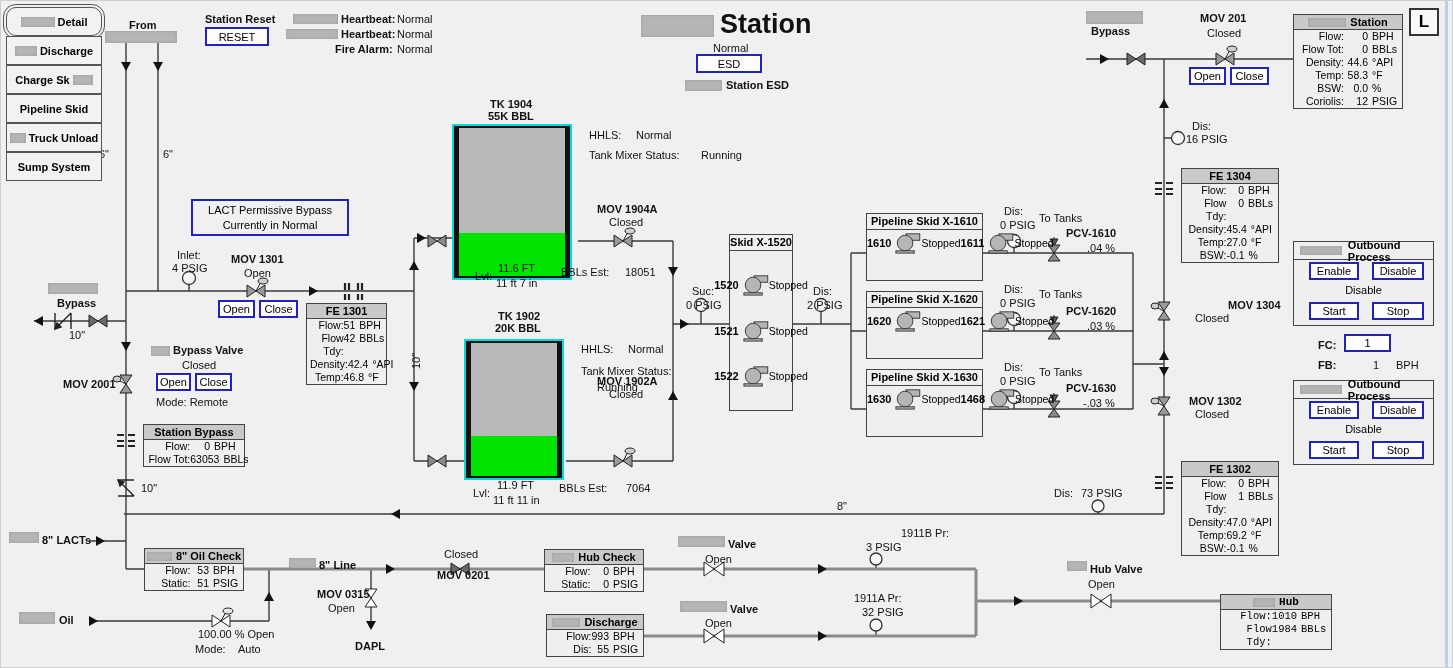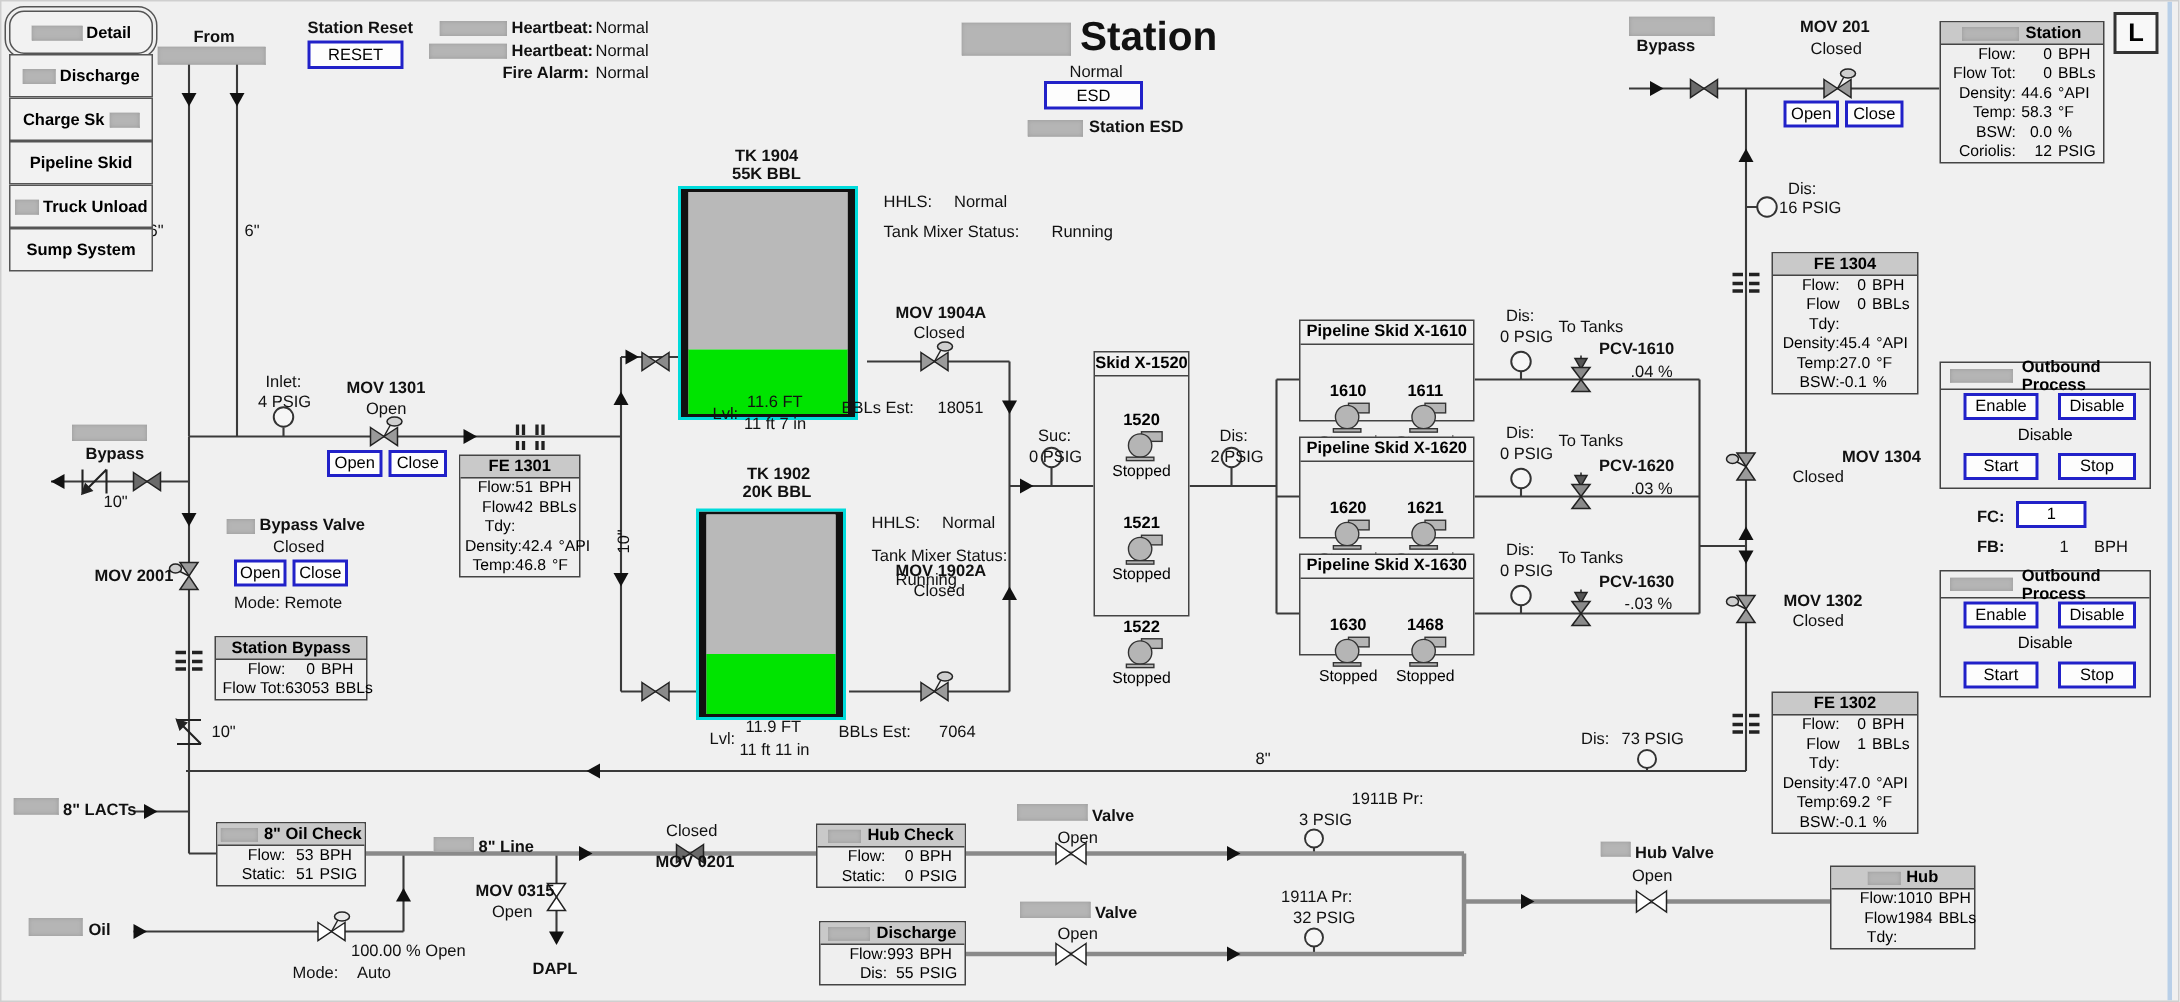--- a/index.html
+++ b/index.html
@@ -25,21 +25,21 @@
 .panel{position:absolute;z-index:3;border:1px solid #444;background:#efefef;box-sizing:border-box;}
 .pt{height:17px;border-bottom:1px solid #444;display:flex;align-items:center;font-size:11px;font-weight:bold;padding:0 6px;gap:6px;justify-content:flex-end;}
 .pstat{position:absolute;width:100%;text-align:center;font-size:11px;}
 .tank{position:absolute;z-index:2;border:2px solid #111;border-left-width:5px;border-right-width:5px;outline:2px solid #00dbdb;display:flex;flex-direction:column;box-sizing:border-box;}
 .tgrey{flex:1;background:#b9b9b9;}
 .tgreen{background:#00e400;}
 .skidbox{position:absolute;z-index:3;border:1px solid #444;background:#efefef;box-sizing:border-box;}
 .skt{font-weight:bold;text-align:center;font-size:11px;height:15px;line-height:15px;border-bottom:1px solid #444;display:flex;align-items:center;justify-content:center;}
 .prow{display:flex;justify-content:space-evenly;padding-top:2px;}
 .pcol{display:flex;flex-direction:column;justify-content:space-evenly;align-items:center;height:calc(100% - 16px);}
-.pump{display:flex;flex-direction:column;align-items:center;margin-top:23px;}
+.pump{display:flex;flex-direction:row;align-items:center;}
 .pid{font-weight:bold;font-size:11px;line-height:12px;}
 .pst{font-size:10.5px;line-height:12px;}
 .lbtn{position:absolute;z-index:4;border:2px solid #333;background:#f8f8f8;font-weight:bold;font-size:17px;display:flex;align-items:center;justify-content:center;box-sizing:border-box;}
 .edge{position:absolute;right:4px;top:0;width:3px;height:100%;background:#b8cfe8;z-index:0;}
 </style>
 </head>
 <body>
 
 <div id="stage">
 <div class="edge"></div>
@@ -300,20 +300,24 @@
           <span class="du">%</span>
         </div>
         <div class="dr">
           <span class="dl">Coriolis:</span>
           <span class="dv">12</span>
           <span class="du">PSIG</span>
         </div>
       </div>
 </div>
 
+<div class="notice" style="left:190px;top:198px;width:158px;height:37px;">
+  <div>LACT Permissive Bypass</div>
+  <div>Currently in Normal</div>
+</div>
 
 <div class="t" style="left:176px;top:248px;">Inlet:</div>
 <div class="t" style="left:171px;top:261px;">4 PSIG</div>
 
 <div class="t b" style="left:230px;top:252px;">MOV 1301</div>
 <div class="t" style="left:243px;top:266px;">Open</div>
 <div class="btn" style="left:217px;top:299px;width:37px;height:18px;">Open</div>
 <div class="btn" style="left:258px;top:299px;width:39px;height:18px;">Close</div>
 
 <div class="databox" style="left:305px;top:302px;width:81px;">
@@ -663,21 +667,21 @@
 
 <div class="t b" style="left:316px;top:587px;">MOV 0315</div>
 <div class="t" style="left:327px;top:601px;">Open</div>
 <div class="t b" style="left:354px;top:639px;">DAPL</div>
 
 <div class="t b" style="left:436px;top:534px;margin-top:34px;">MOV 0201</div>
 <div class="t" style="left:443px;top:547px;">Closed</div>
 
 <div class="rb" style="left:18px;top:611px;width:36px;height:12px;"></div>
 <div class="t b" style="left:58px;top:613px;">Oil</div>
-<div class="t" style="left:197px;top:627px;margin-left:36px;">100.00 % Open</div>
+<div class="t" style="left:197px;top:627px;">100.00 % Open</div>
 <div class="t" style="left:194px;top:642px;">Mode:</div>
 <div class="t" style="left:237px;top:642px;">Auto</div>
 
 <div class="databox" style="left:543px;top:548px;width:100px;">
   <div class="dbt">
         <span class="rbi" style="width:22px;height:9px;"></span>
         <span>Hub Check</span>
       </div>
   <div>
         <div class="dr">
@@ -720,21 +724,21 @@
 
 <div class="t" style="left:900px;top:526px;text-align:right;">1911B Pr:</div>
 <div class="t" style="left:865px;top:540px;">3 PSIG</div>
 <div class="t" style="left:853px;top:591px;">1911A Pr:</div>
 <div class="t" style="left:861px;top:605px;">32 PSIG</div>
 
 <div class="rb" style="left:1066px;top:560px;width:20px;height:10px;"></div>
 <div class="t b" style="left:1089px;top:562px;">Hub Valve</div>
 <div class="t" style="left:1087px;top:577px;">Open</div>
 
-<div class="databox" style="left:1219px;top:576px;width:97px;">
+<div class="databox" style="left:1219px;top:593px;width:112px;font-family:Liberation Mono, monospace;">
   <div class="dbt">
         <span class="rbi" style="width:22px;height:9px;"></span>
         <span>Hub</span>
       </div>
   <div>
         <div class="dr">
           <span class="dl">Flow:</span>
           <span class="dv">1010</span>
           <span class="du">BPH</span>
         </div>

